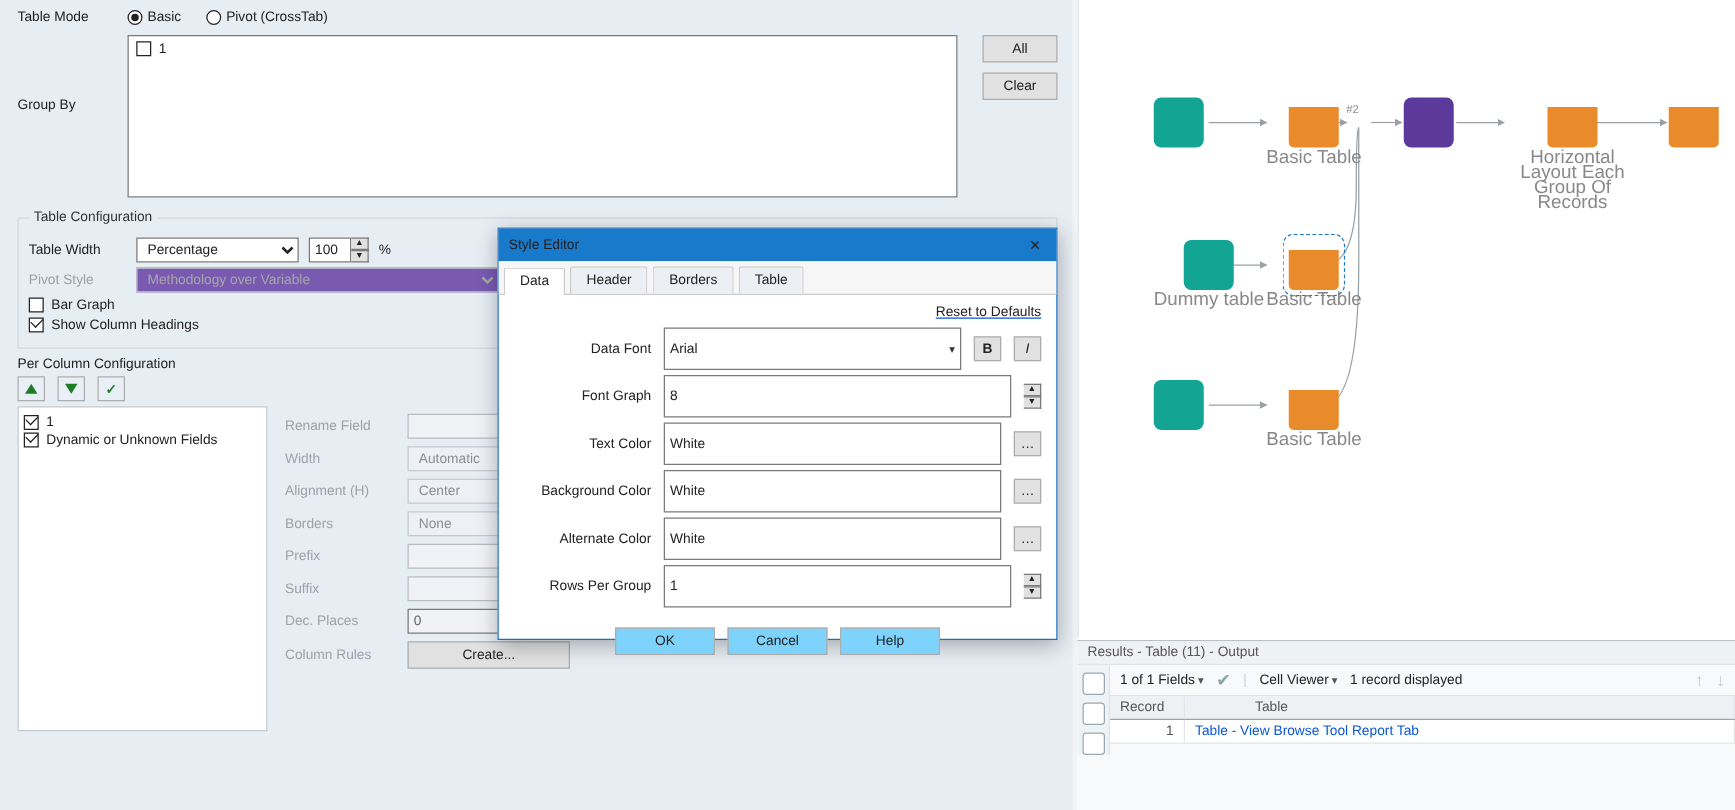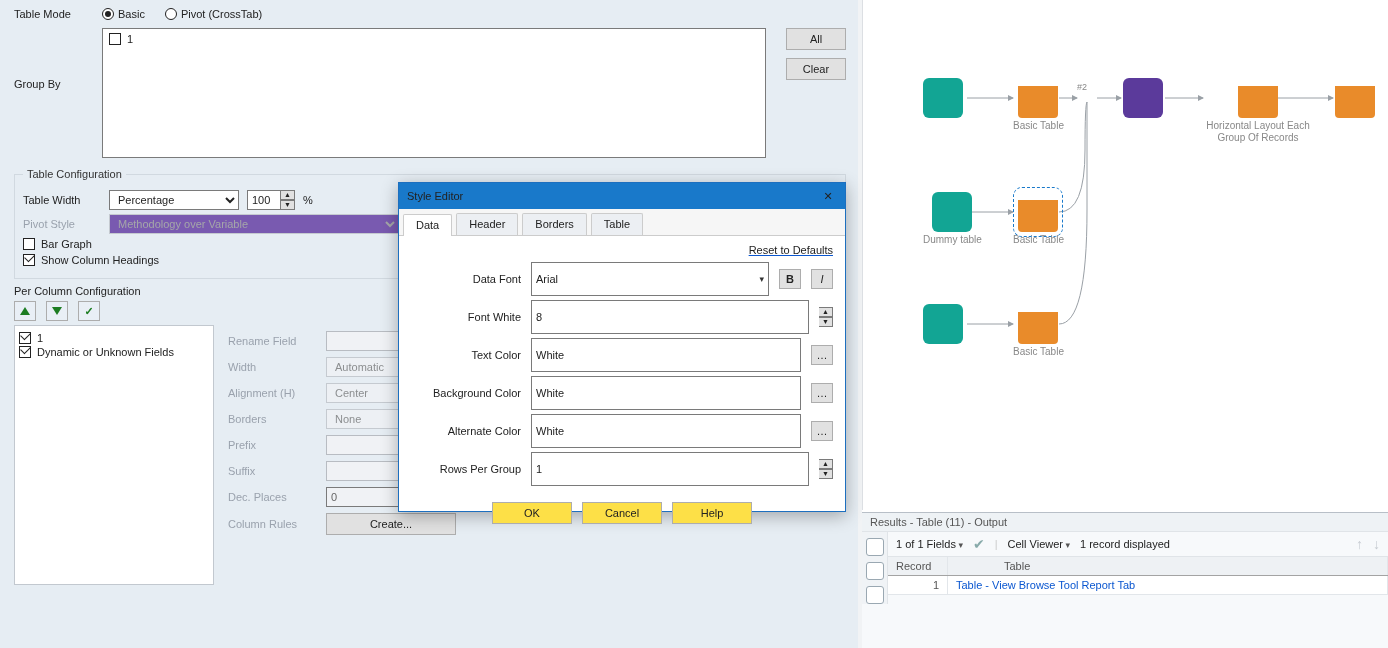--- a/index.html
+++ b/index.html
@@ -105,37 +105,37 @@
   .bi-btn {
     width:22px; height:20px; border:1px solid #adadad; background:#e1e1e1;
     display:flex; align-items:center; justify-content:center; font-family:"Times New Roman",serif; font-size:12px;
   }
   .ell-btn {
     width:22px; height:20px; border:1px solid #adadad; background:#e1e1e1;
     display:flex; align-items:center; justify-content:center;
   }
   .modal-footer { display:flex; gap:10px; justify-content:center; margin-top:16px; }
   .dlg-btn {
-    width:80px; height:22px; border:1px solid #adadad; background:#fde047;
+    width:80px; height:22px; border:1px solid #adadad; background:#7dd3fc;
     display:flex; align-items:center; justify-content:center;
   }
 
   
   .canvas {
     position:absolute; left:862px; top:0; width:526px; height:510px; background:#fff;
     border-left:1px solid #dcdfe3;
   }
   .node { position:absolute; display:flex; flex-direction:column; align-items:center; }
   .tool-icon {
     width:40px; height:40px; border-radius:6px; display:block;
   }
   .tool-green { background:#12a594; }
   .tool-orange { background:linear-gradient(to bottom,#fff 0 20%, #e98b2a 20% 100%); border-radius:4px; }
   .tool-purple { background:#5b3a9b; }
-  .tool-label { font-size:10px; color:#888; text-align:center; margin-top:2px; line-height:12px; max-width:110px; }
+  .tool-label { font-size:15px; color:#888; text-align:center; margin-top:2px; line-height:12px; max-width:110px; }
   .node.selected .tool-icon { outline:1px dashed #1979ca; outline-offset:4px; }
   svg.wires { position:absolute; left:0; top:0; width:526px; height:510px; pointer-events:none; }
 
   
   .results {
     position:absolute; left:862px; top:512px; width:526px; height:136px;
     border-top:1px solid #b8bfc7; background:#f7f9fb;
   }
   .results-title { padding:3px 8px; color:#555; background:#eef2f5; border-bottom:1px solid #e0e4e8; }
   .results-body { display:flex;justify-content:flex-end; }
@@ -334,21 +334,21 @@
         </div>
       <div class="bi-btn">
           <b>B</b>
         </div>
       <div class="bi-btn">
           <i>I</i>
         </div>
     </div>
 
     <div class="se-row">
-      <span class="se-lbl">Font White</span>
+      <span class="se-lbl">Font Graph</span>
       <div class="se-field" style="flex:1;">
           <span>8</span>
         </div>
       <span class="spin-btns">
           <div>▲</div>
           <div>▼</div>
         </span>
     </div>
 
     <div class="se-row">

